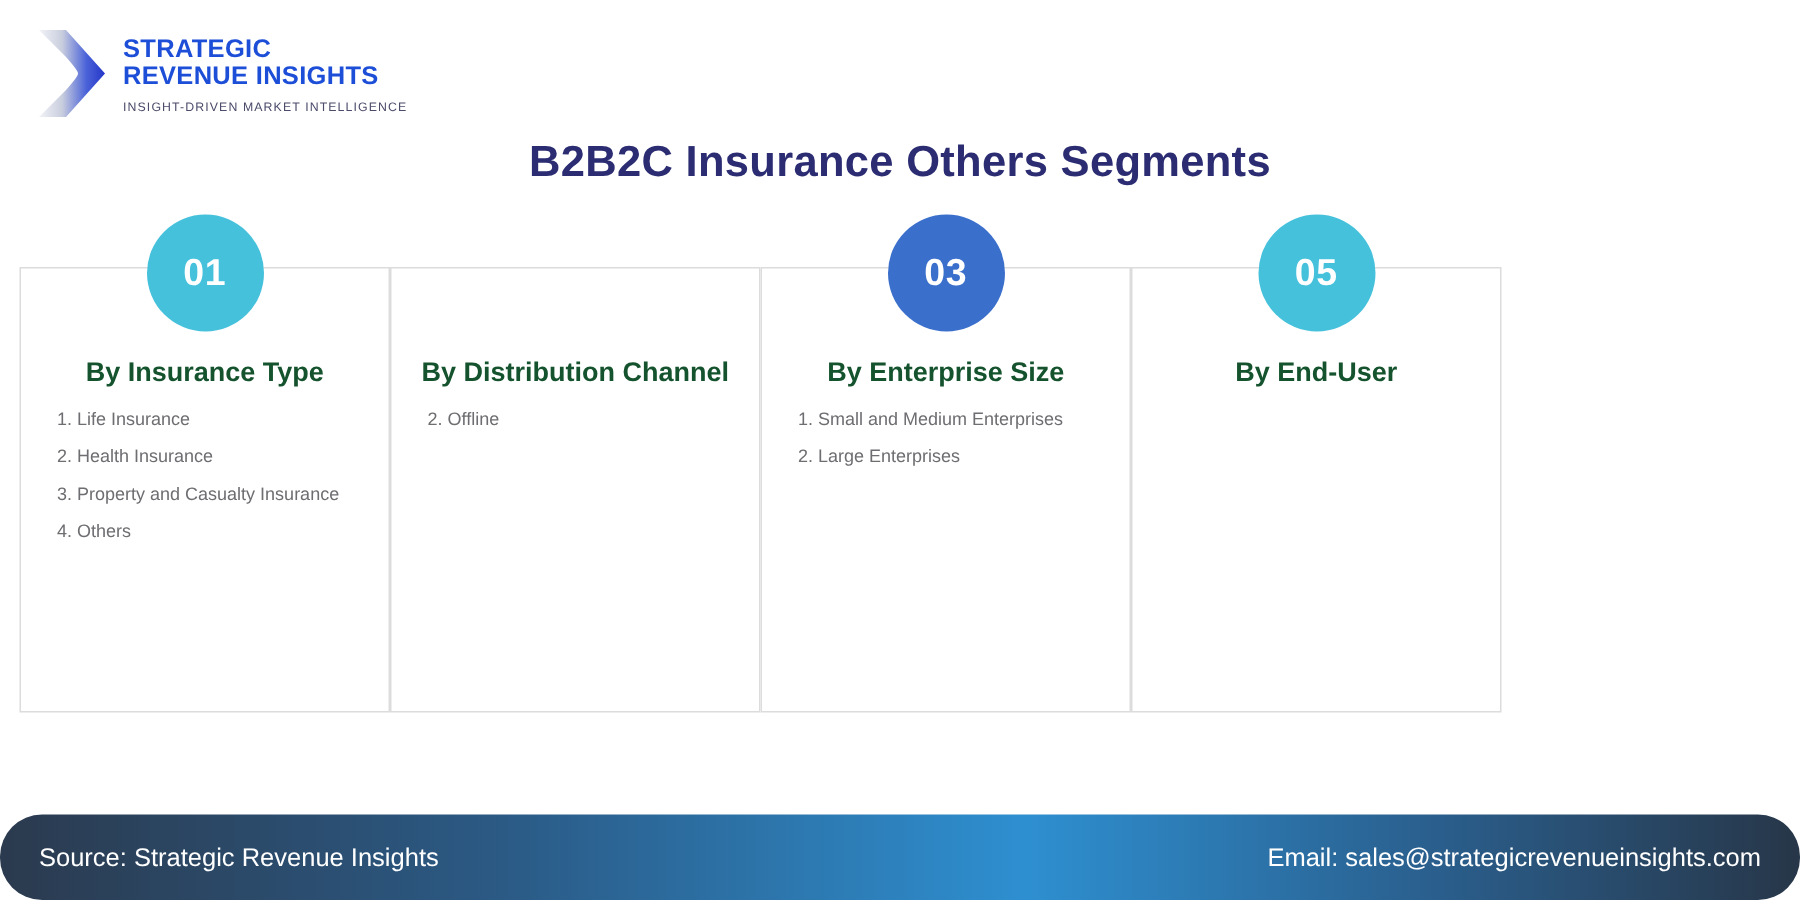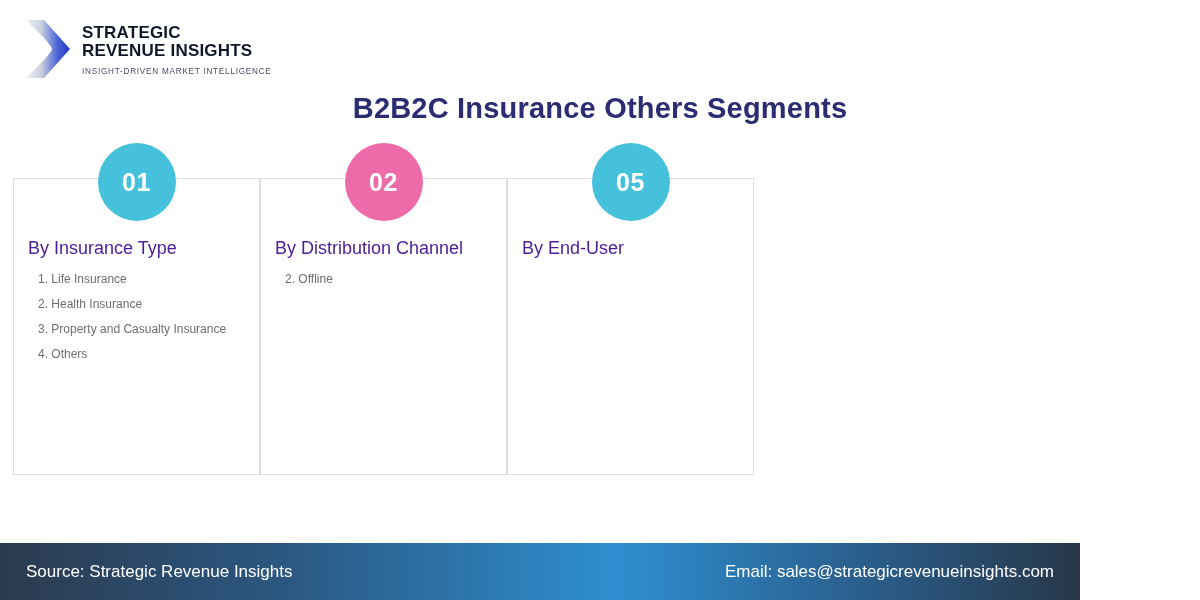--- a/index.html
+++ b/index.html
@@ -30,21 +30,21 @@
     margin-right: 8px;
   }
   .logo-text {
     padding-top: 6px;
   }
   .logo-name {
     font-size: 17px;
     font-weight: bold;
     line-height: 18px;
     letter-spacing: 0.2px;
-    color: #0f172a;
+    color: #1d4ed8;
     white-space: nowrap;
   }
   .logo-tagline {
     margin-top: 7px;
     font-size: 8.2px;
     letter-spacing: 0.75px;
     color: #4a4a6a;
     white-space: nowrap;
   }
 
@@ -88,56 +88,58 @@
     display: flex;
     align-items: center;
     justify-content: center;
     color: #ffffff;
     font-size: 25px;
     font-weight: bold;
     letter-spacing: 0.5px;
   }
   .card-heading {
     margin: 54px 14px 0 14px;
+    text-align: center;
     font-size: 18px;
-    font-weight: normal;
-    color: #4c1d95;
+    font-weight: bold;
+    color: #14532d;
     line-height: 30px;
   }
   .card-list {
     margin: 4px 0 0 0;
     padding: 0 10px 0 24px;
     list-style: none;
   }
   .card-list li {
     font-size: 12px;
     line-height: 25px;
     color: #6e6e72;
     text-indent: -21px;
     padding-left: 21px;
   }
 
   
   .footer {
     position: absolute;
     left: 0;
     bottom: 0;
-    width: 1080px;
+    width: 1200px;
     height: 57px;
     background: linear-gradient(90deg,
         #2b3a4e 0%,
         #2b5a85 28%,
         #2e8fd0 57%,
         #2a5e8c 80%,
         #273648 100%);
     display: flex;
     align-items: center;
     justify-content: space-between;
     padding: 0 26px;
     box-sizing: border-box;
+    border-radius: 28px;
   }
   .footer-text {
     color: #ffffff;
     font-size: 17px;
   }
 </style>
 </head>
 <body>
 
 <div class="logo">
@@ -170,27 +172,34 @@
     <div class="card-heading">By Insurance Type</div>
     <ul class="card-list">
       <li>1. Life Insurance</li>
       <li>2. Health Insurance</li>
       <li>3. Property and Casualty Insurance</li>
       <li>4. Others</li>
     </ul>
   </div>
 
   <div class="card">
-    <div class="badge" style="background:#ec6ba8">02</div>
     <div class="card-heading">By Distribution Channel</div>
     <ul class="card-list">
       <li>2. Offline</li>
     </ul>
   </div>
 
+  <div class="card">
+    <div class="badge" style="background:#3b6fcc">03</div>
+    <div class="card-heading">By Enterprise Size</div>
+    <ul class="card-list">
+      <li>1. Small and Medium Enterprises</li>
+      <li>2. Large Enterprises</li>
+    </ul>
+  </div>
 
   <div class="card">
     <div class="badge" style="background:#45c1dc">05</div>
     <div class="card-heading">By End-User</div>
   </div>
 
 </div>
 
 <div class="footer">
   <div class="footer-text">Source: Strategic Revenue Insights</div>

